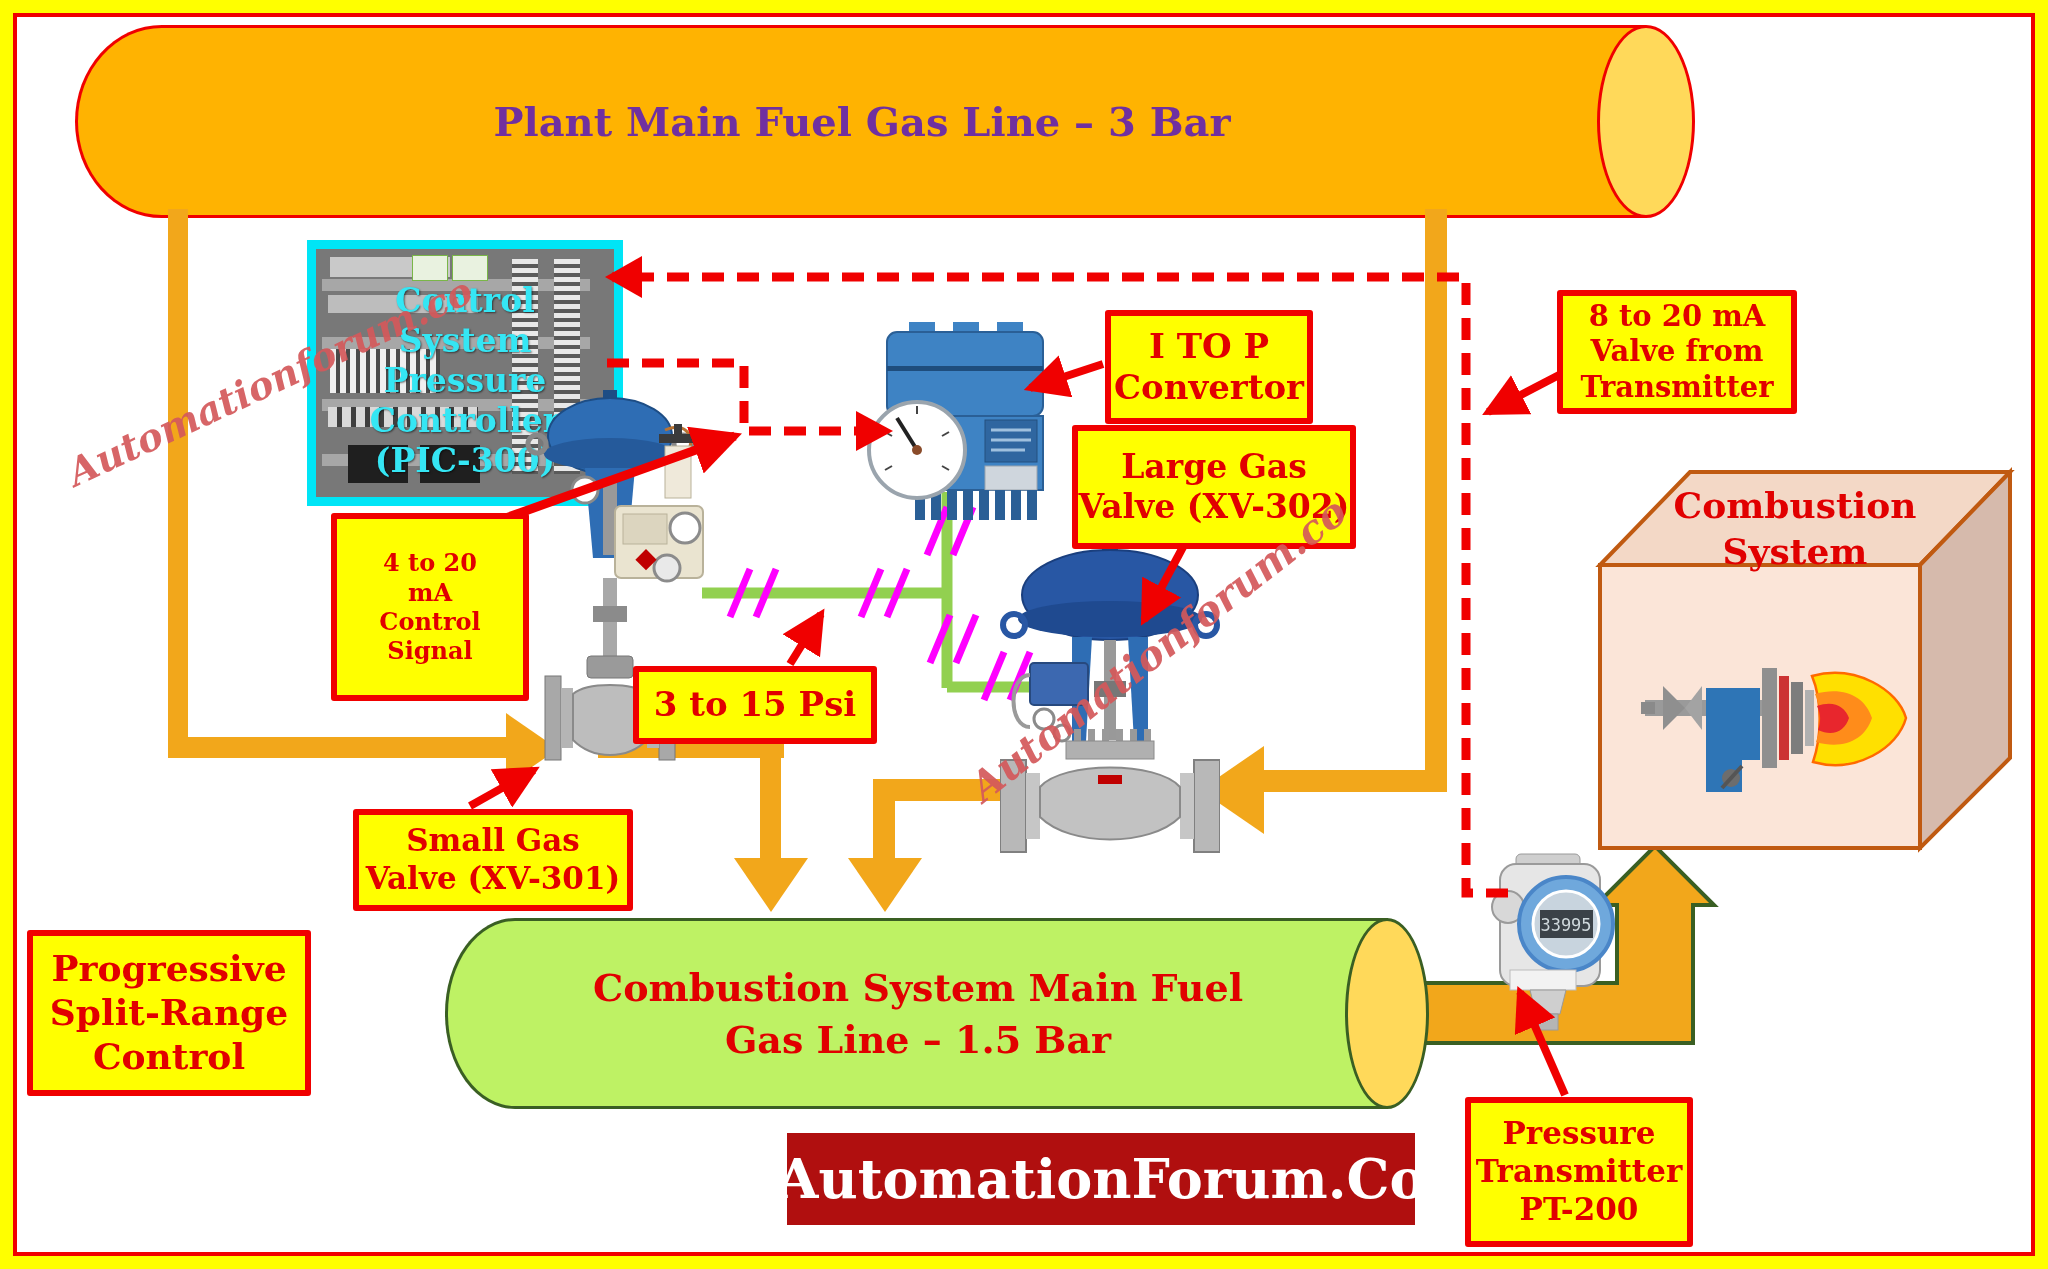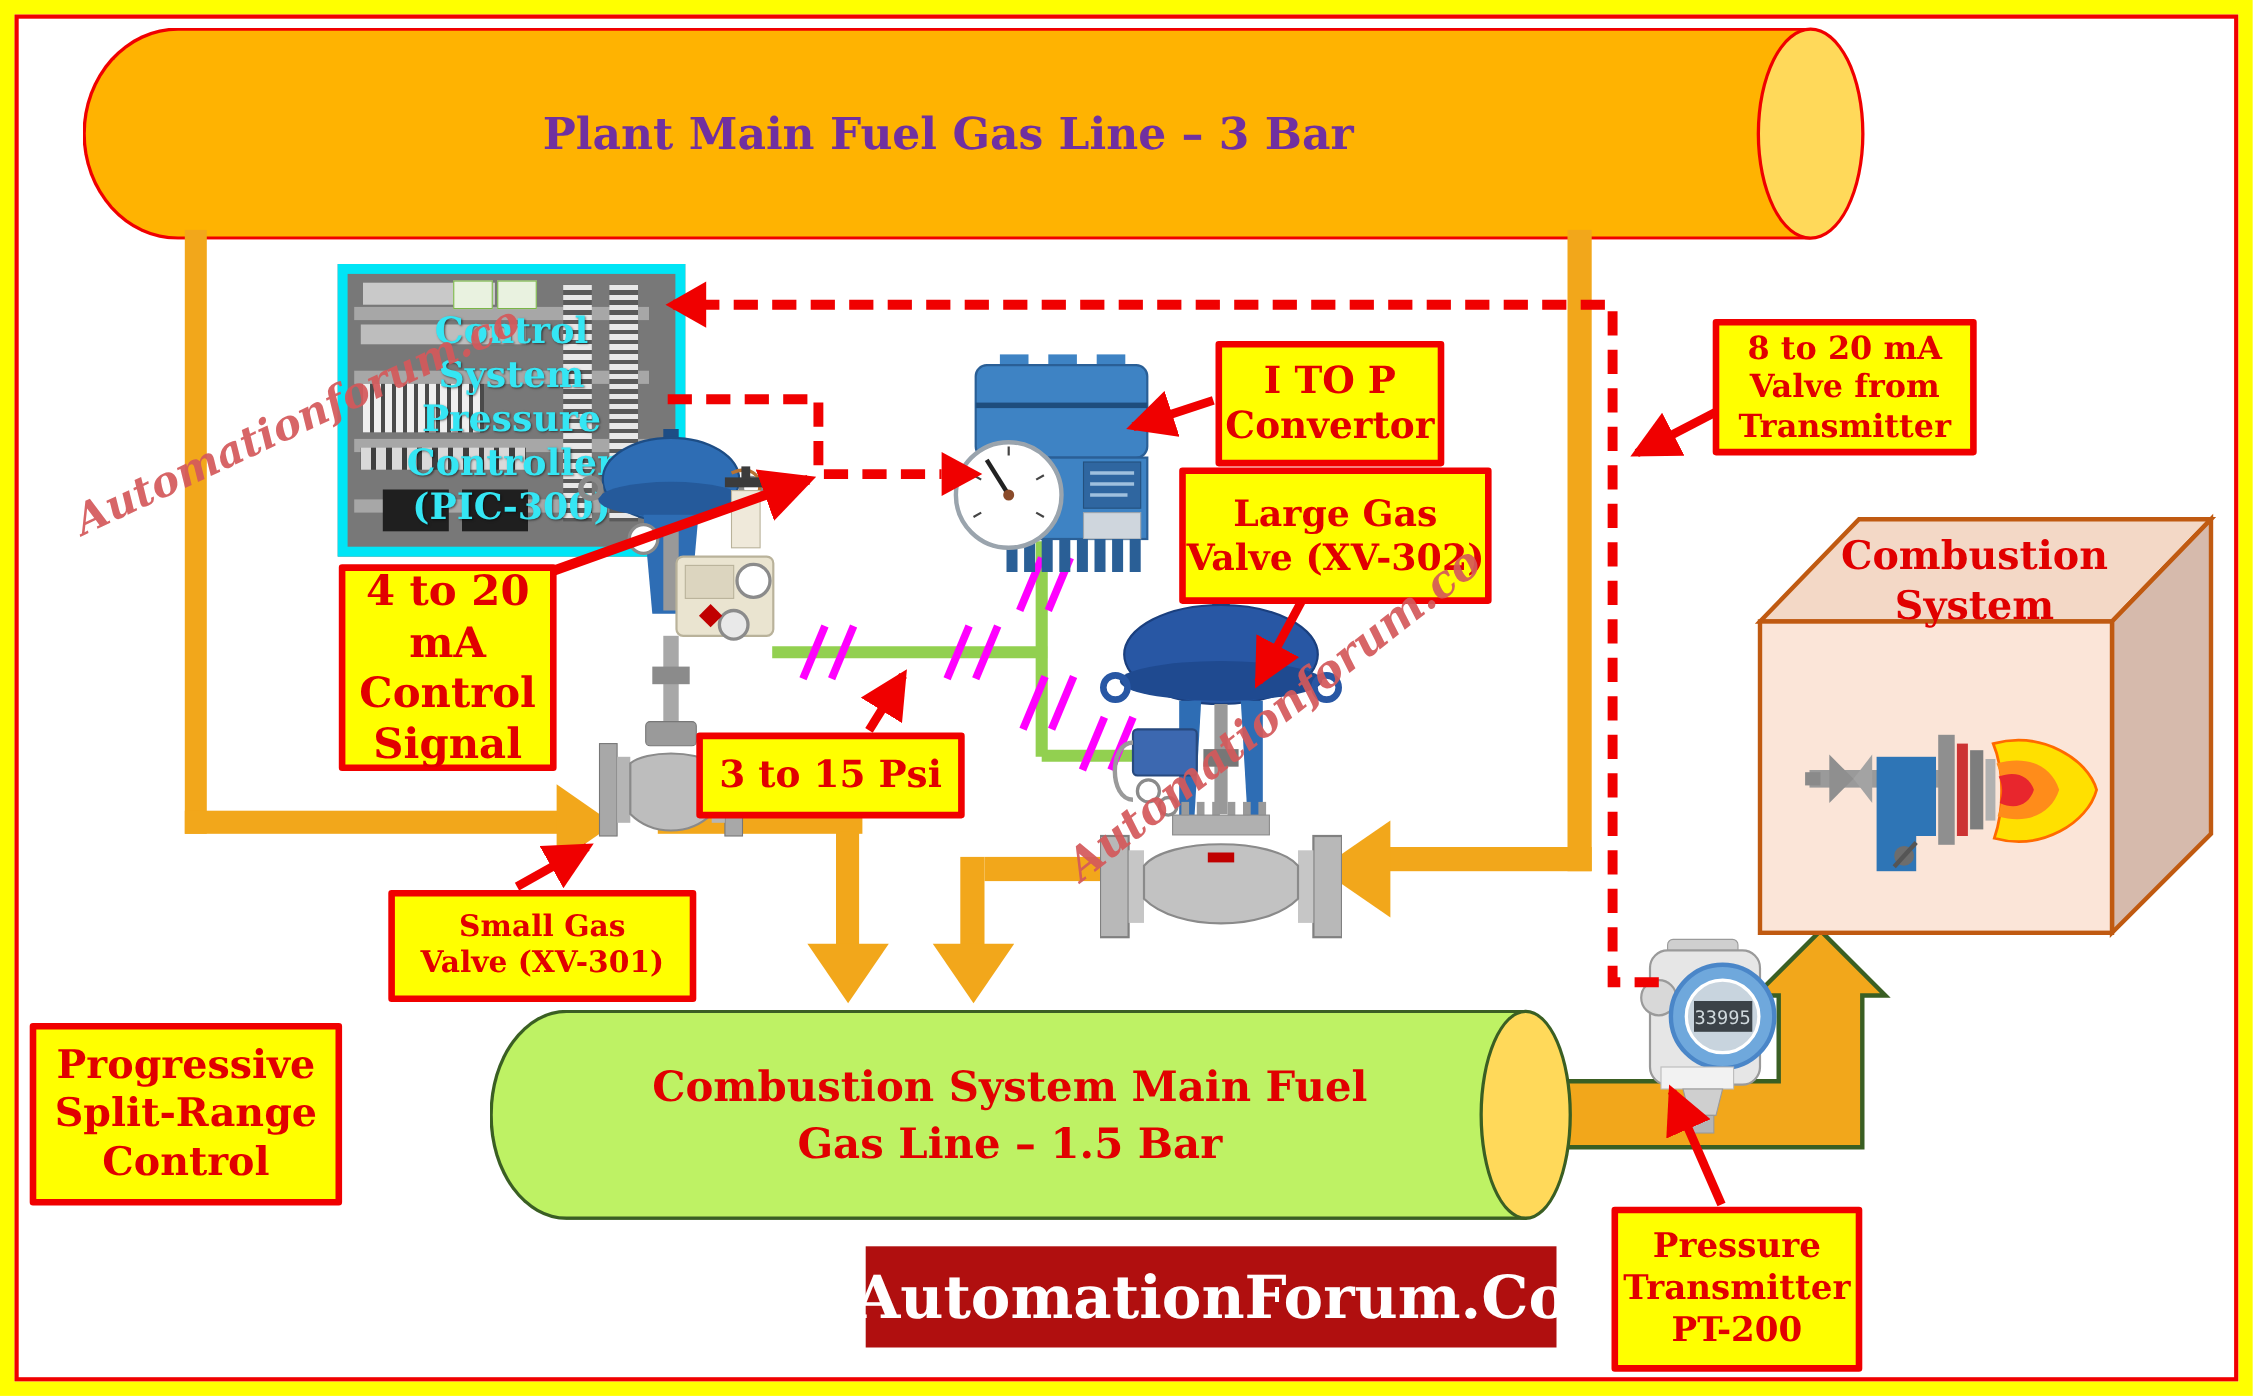--- a/index.html
+++ b/index.html
@@ -288,30 +288,30 @@
   </div>
   <div class="lbl" style="left:1072px;top:425px;width:272px;height:112px;font-size:33px;">
     <span>Large Gas</span>
       <span>Valve (XV-302)</span>
   </div>
   <div class="lbl" style="left:1557px;top:290px;width:228px;height:112px;font-size:29px;">
     <span>8 to 20 mA</span>
       <span>Valve from</span>
       <span>Transmitter</span>
   </div>
-  <div class="lbl" style="left:308px;top:513px;width:186px;height:176px;font-size:38px;">
+  <div class="lbl" style="left:331px;top:513px;width:186px;height:176px;font-size:24px;">
     <span>4 to 20</span>
       <span>mA</span>
       <span>Control</span>
       <span>Signal</span>
   </div>
   <div class="lbl" style="left:633px;top:666px;width:232px;height:66px;font-size:34px;">
     <span>3 to 15 Psi</span>
   </div>
-  <div class="lbl" style="left:353px;top:809px;width:268px;height:90px;font-size:27px;">
+  <div class="lbl" style="left:353px;top:809px;width:268px;height:90px;font-size:31px;">
     <span>Small Gas</span>
       <span>Valve (XV-301)</span>
   </div>
   <div class="lbl" style="left:27px;top:930px;width:272px;height:154px;font-size:36px;">
     <span>Progressive</span>
       <span>Split-Range</span>
       <span>Control</span>
   </div>
   <div class="lbl" style="left:1465px;top:1097px;width:216px;height:138px;font-size:31px;">
     <span>Pressure</span>

